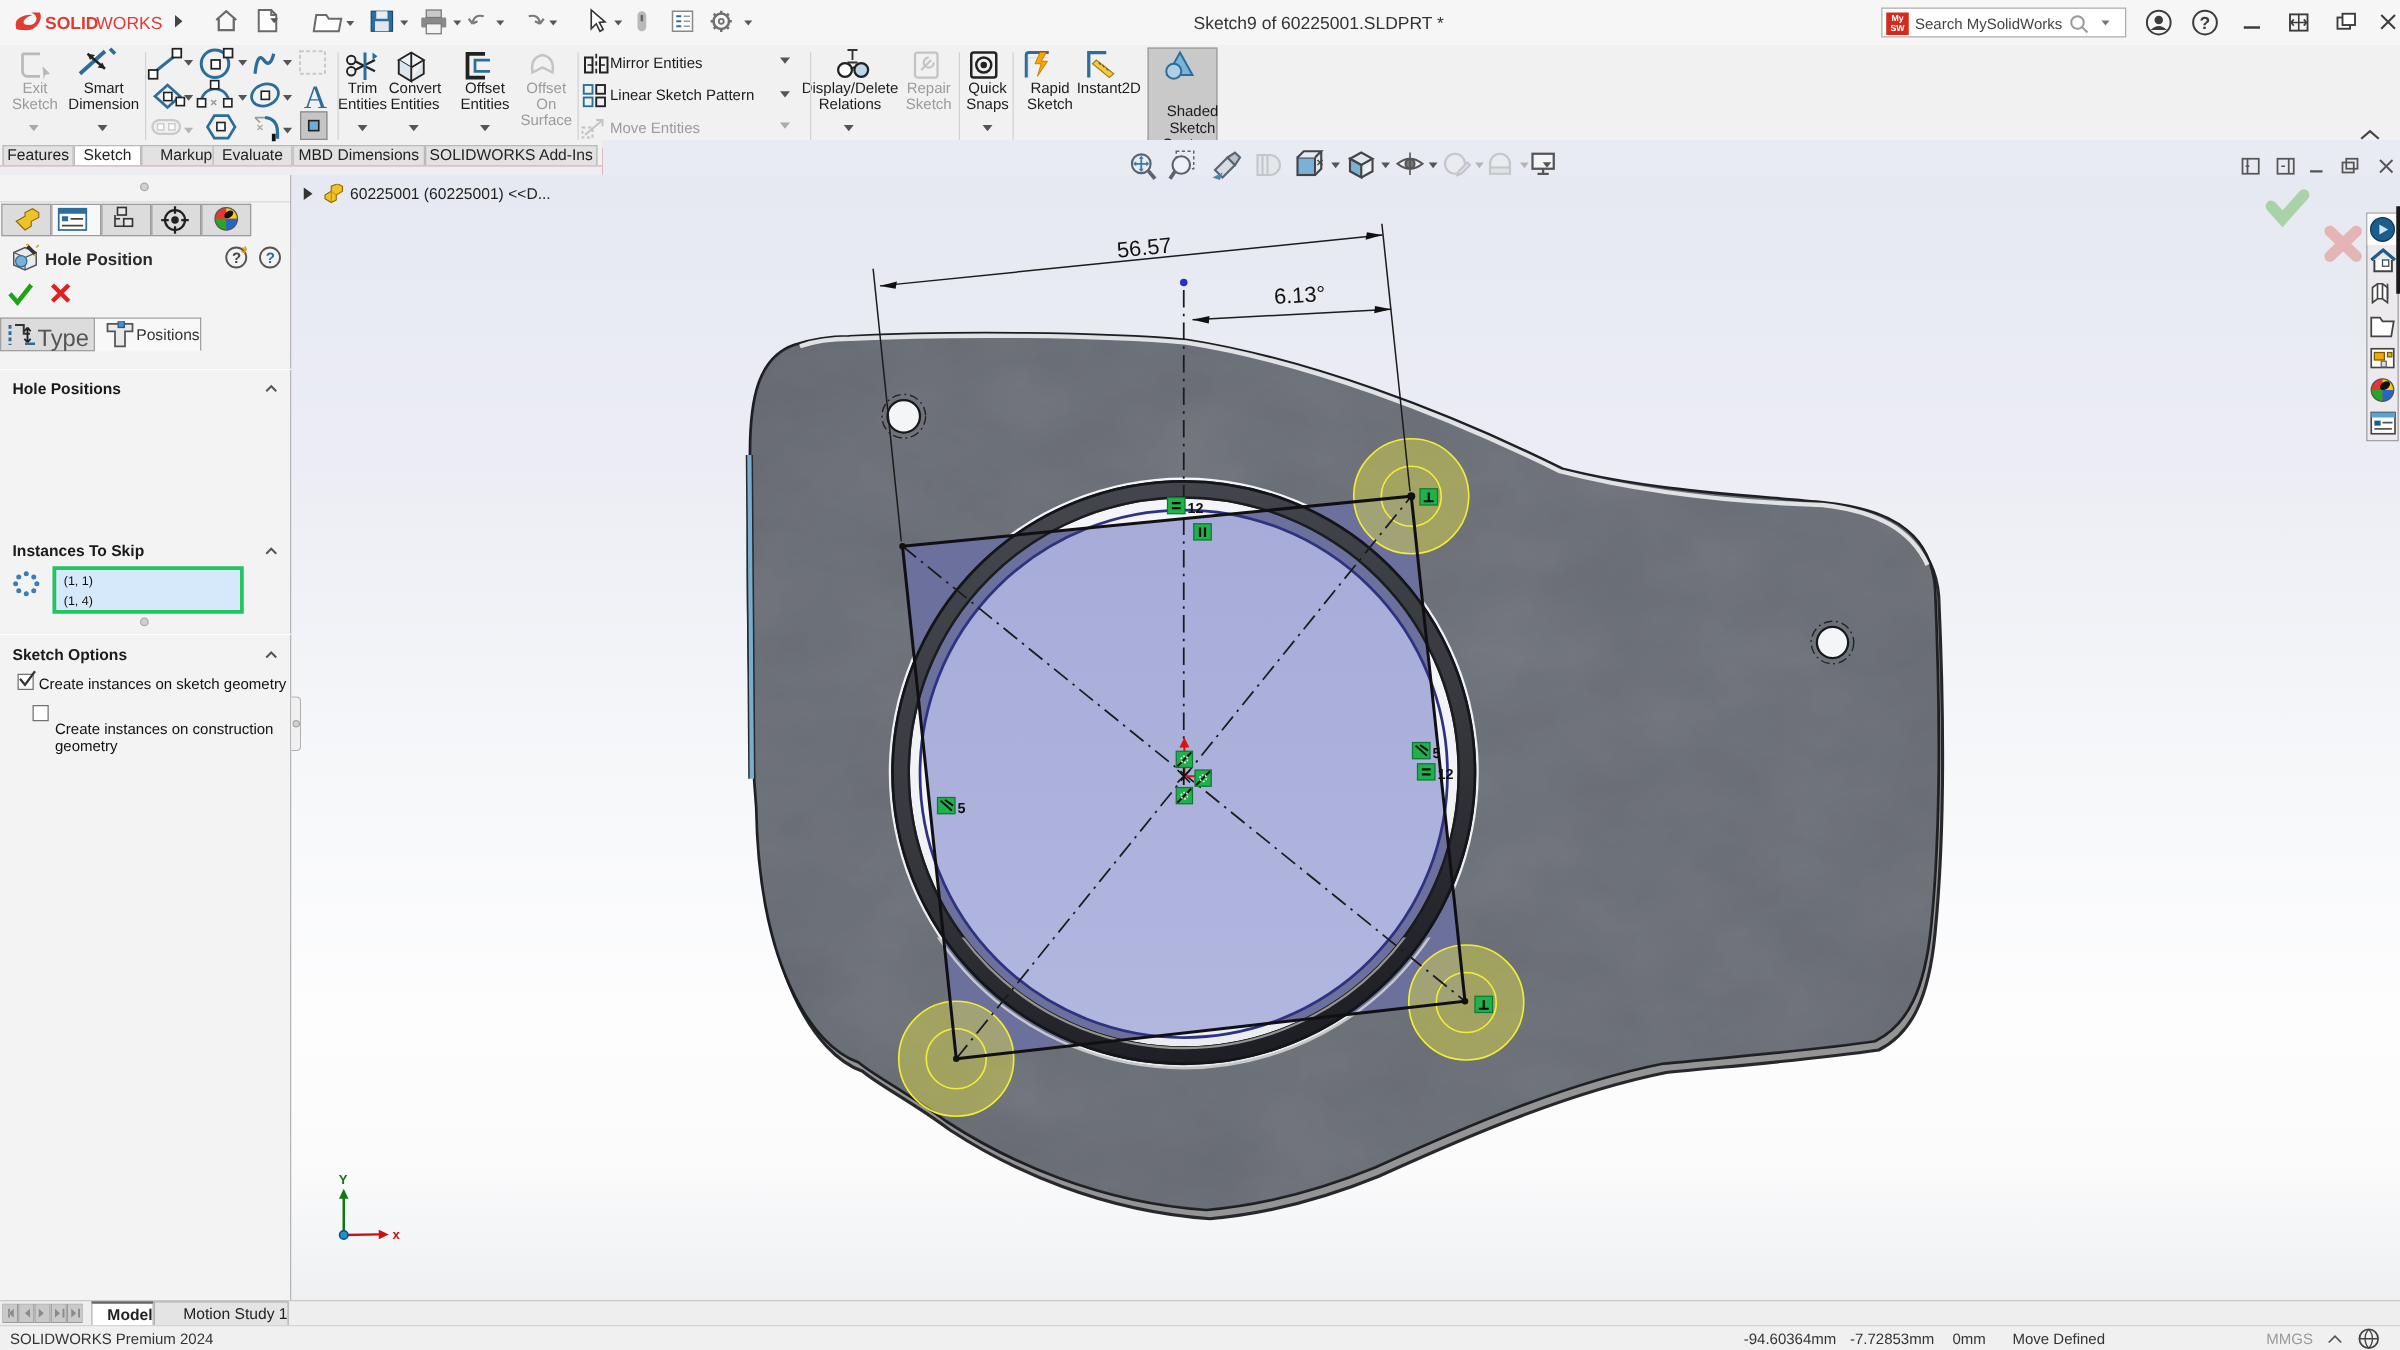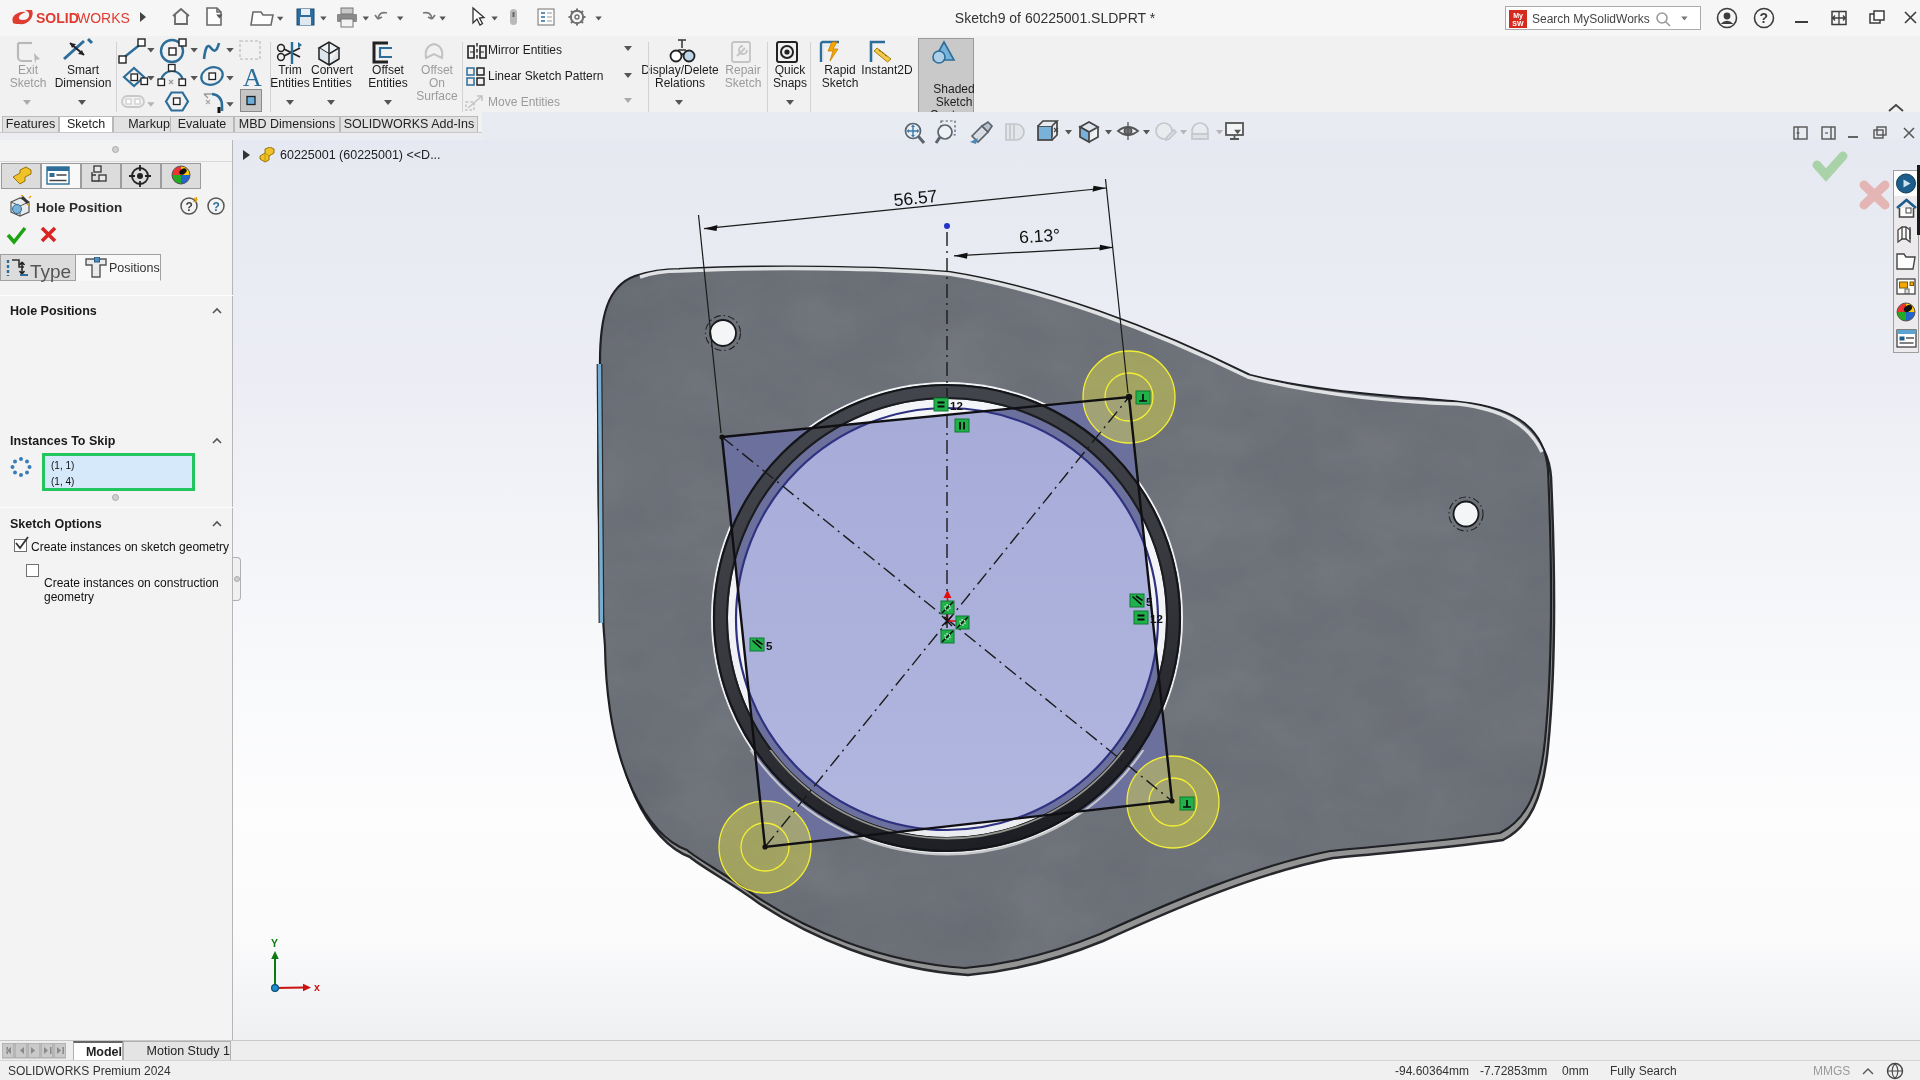--- a/index.html
+++ b/index.html
@@ -797,21 +797,21 @@
     </svg>
     <div class="btab" style="left:73px;width:50px;background:#fff;border:1px solid #b0b0b1;border-top:2px solid #666;font-weight:bold;">Model</div>
     <div class="btab" style="left:123px;width:108px;background:#e4e4e5;border:1px solid #b0b0b1;">Motion Study 1</div>
   </div>
 
   <div id="statusbar">
     <div class="abs" style="left:8px;top:3px;">SOLIDWORKS Premium 2024</div>
     <div class="abs" style="left:1395px;top:3px;">-94.60364mm</div>
     <div class="abs" style="left:1480px;top:3px;">-7.72853mm</div>
     <div class="abs" style="left:1562px;top:3px;">0mm</div>
-    <div class="abs" style="left:1610px;top:3px;">Fully Search</div>
+    <div class="abs" style="left:1610px;top:3px;">Move Defined</div>
     <div class="abs" style="left:1813px;top:3px;color:#9a9a9a;">MMGS</div>
     <svg class="abs" style="left:1862px;top:7px" width="12" height="8">
         <path d="M1 6 l5 -5 l5 5" stroke="#555" stroke-width="1.4" fill="none"></path>
       </svg>
     <svg class="abs" style="left:1886px;top:1px" width="18" height="18" viewBox="0 0 18 18">
       <circle cx="9" cy="9" r="7.5" fill="none" stroke="#444" stroke-width="1.4"></circle>
       <path d="M2 9 h14 M9 1.5 a11 11 0 0 1 0 15 M9 1.5 a11 11 0 0 0 0 15" stroke="#444" stroke-width="1.1" fill="none"></path>
     </svg>
   </div>
 

